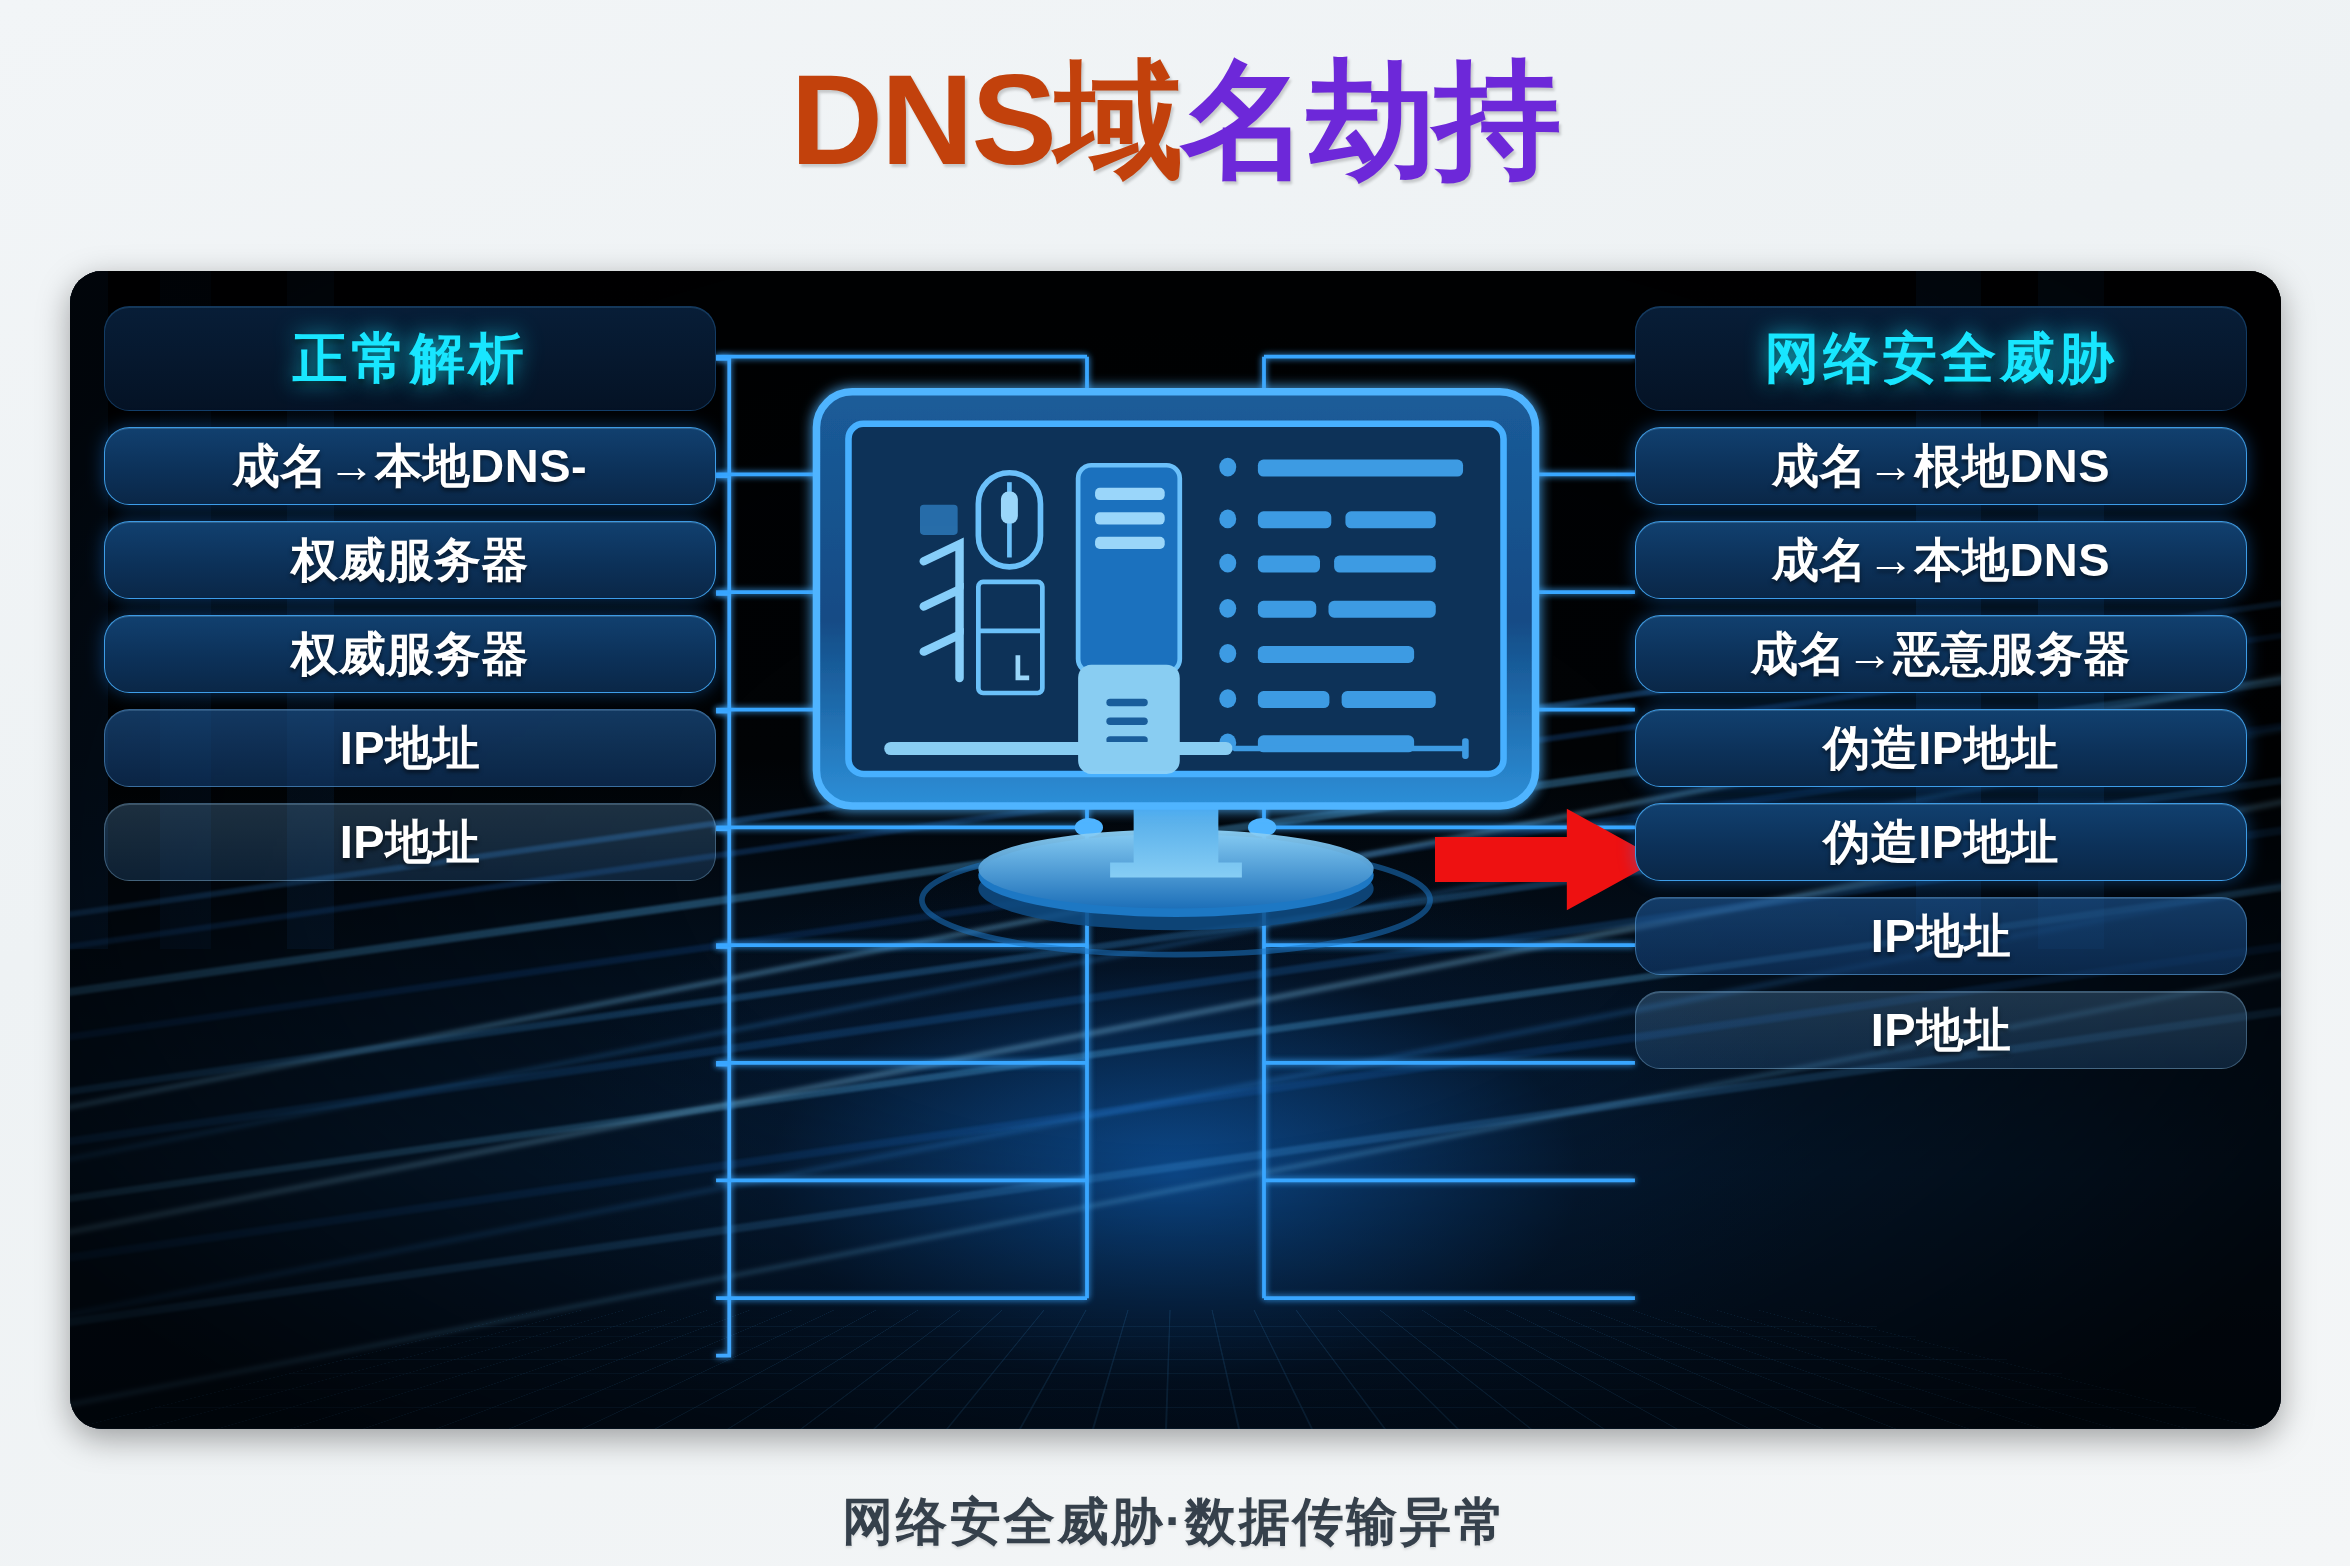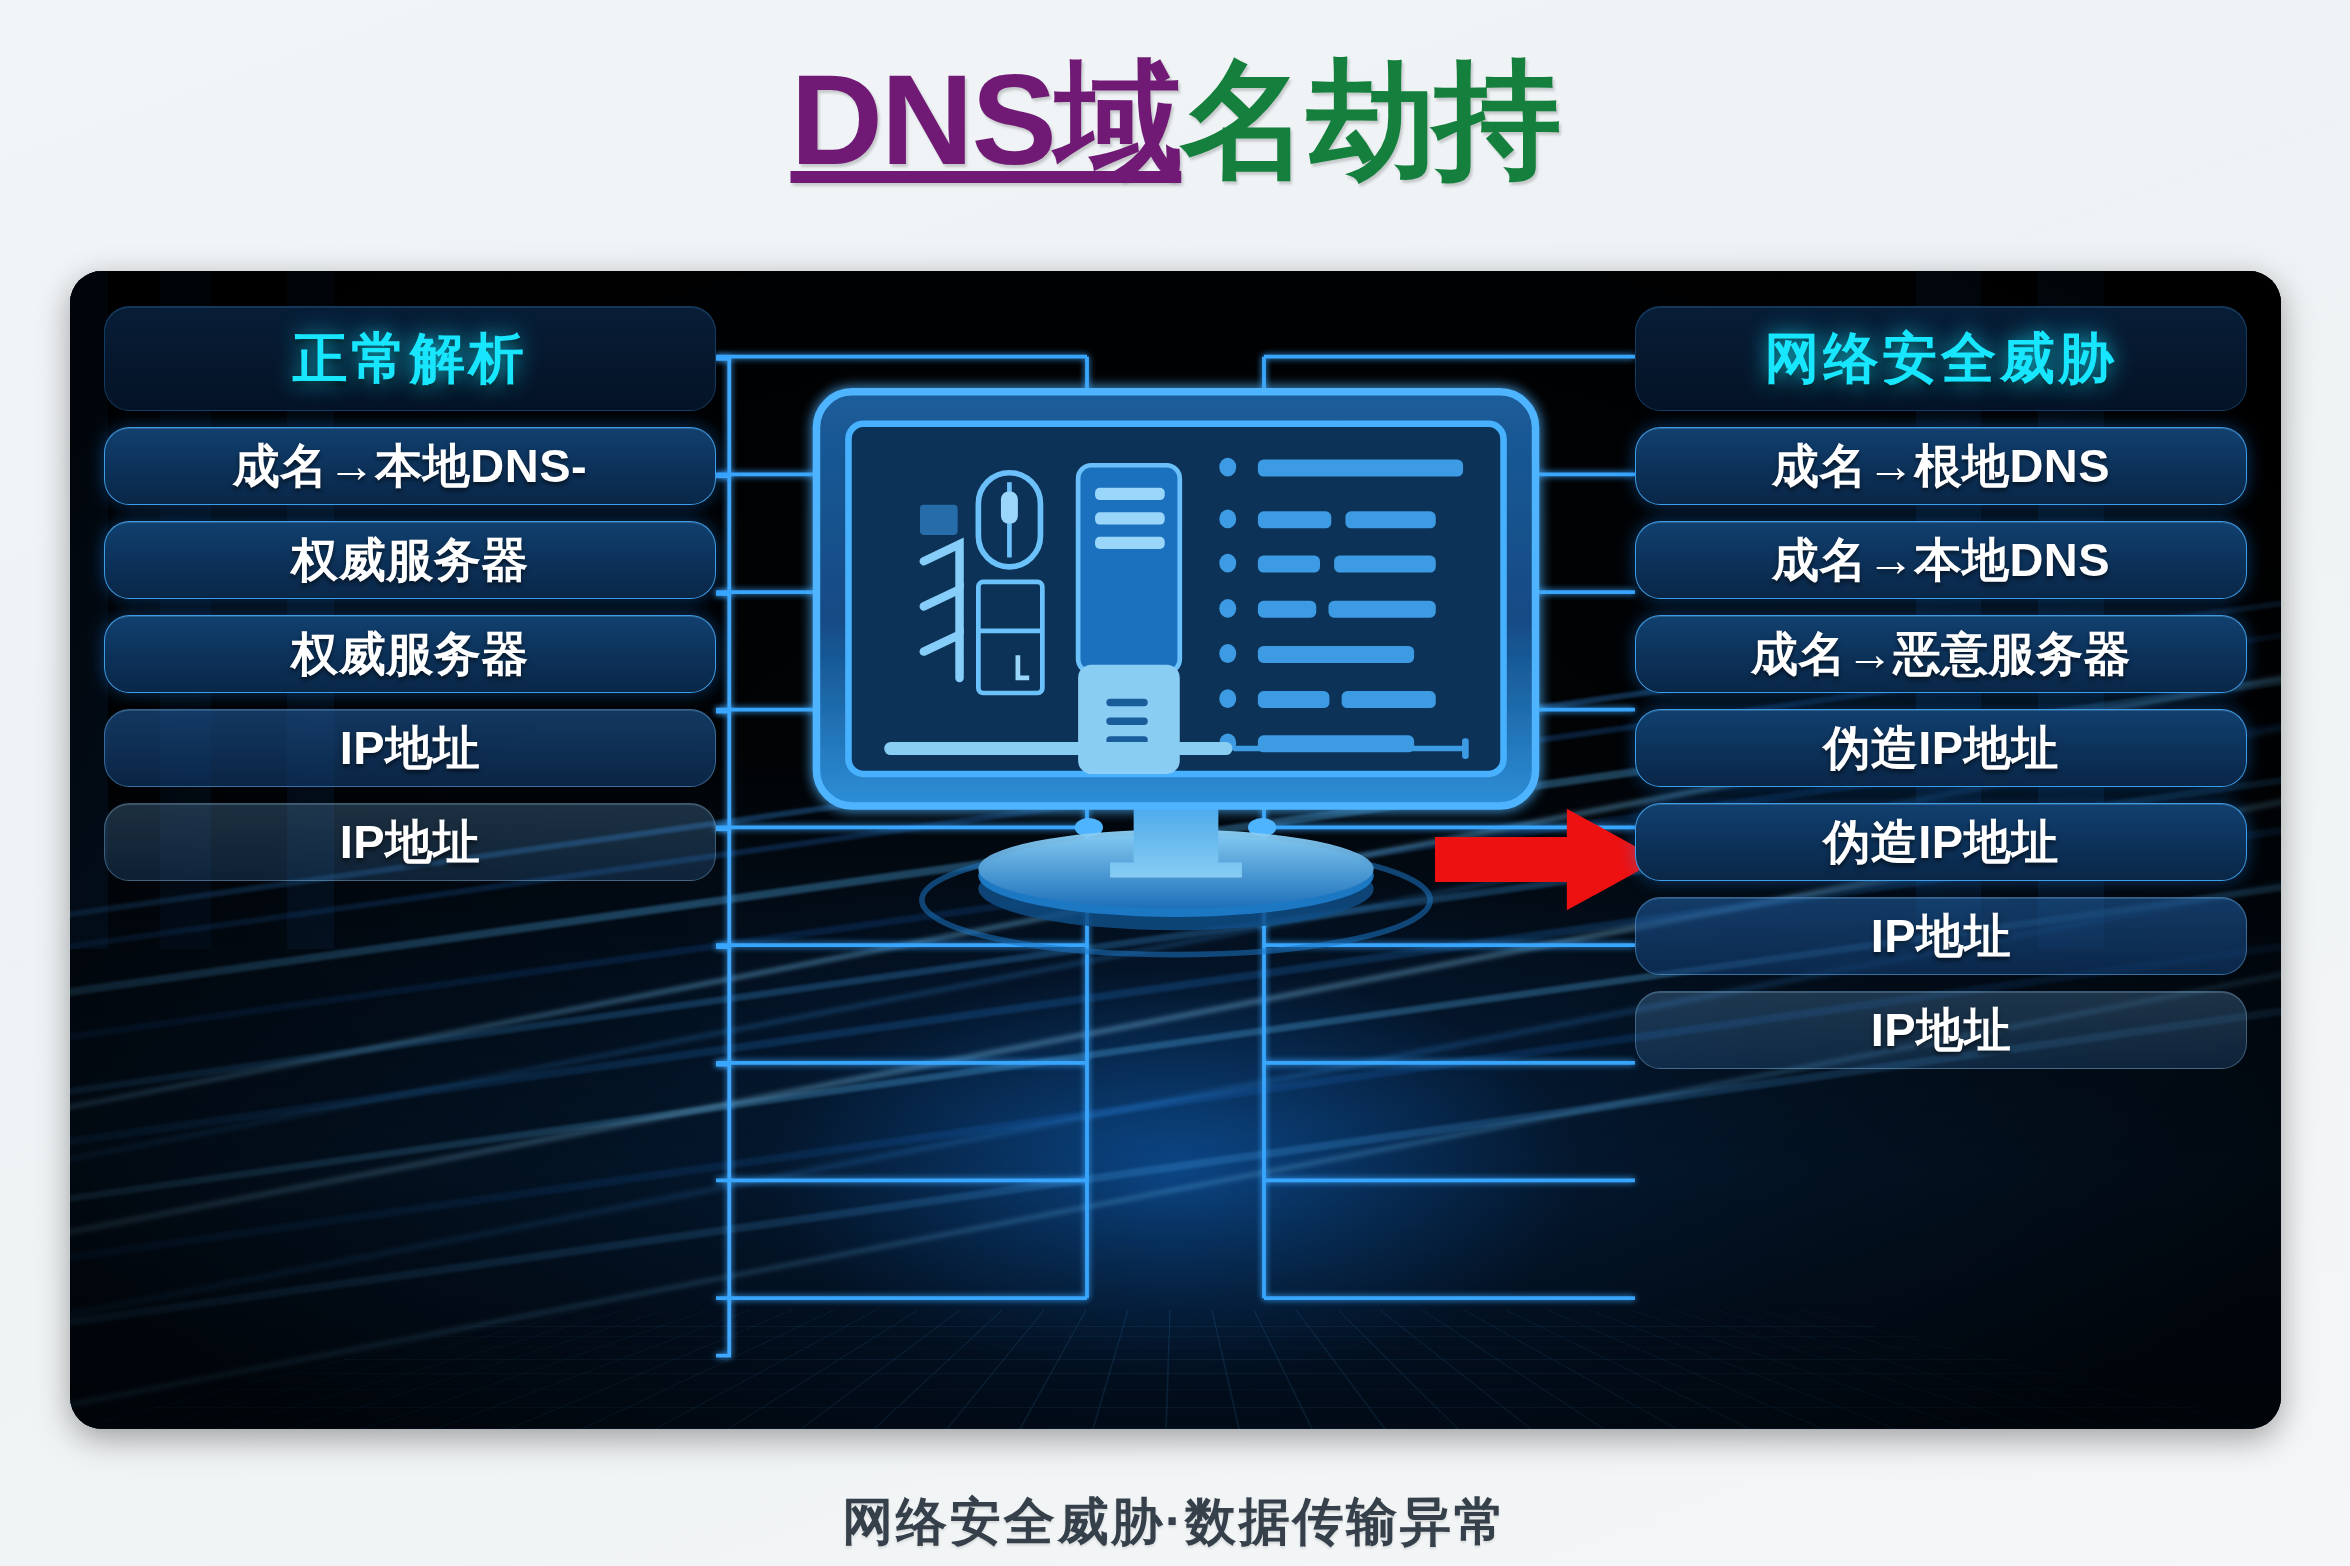--- a/index.html
+++ b/index.html
@@ -28,22 +28,22 @@
     justify-content: center;
   }
   .title-text {
     font-size: 128px;
     font-weight: 900;
     letter-spacing: -1.9px;
     line-height: 1;
     white-space: nowrap;
     text-shadow: 1.9px 2.8px 2.8px rgba(0,0,0,0.18);
   }
-  .title-main  { color: #701a75; text-decoration: underline; }
-  .title-accent{ color: #15803d; }
+  .title-main  { color: #c2410c; }
+  .title-accent{ color: #6d28d9; }
 
   
   #panel {
     position: absolute;
     left: 70px;
     top: 271px;
     width: 2211px;
     height: 1158px;
     border-radius: 32px;
     overflow: hidden;

